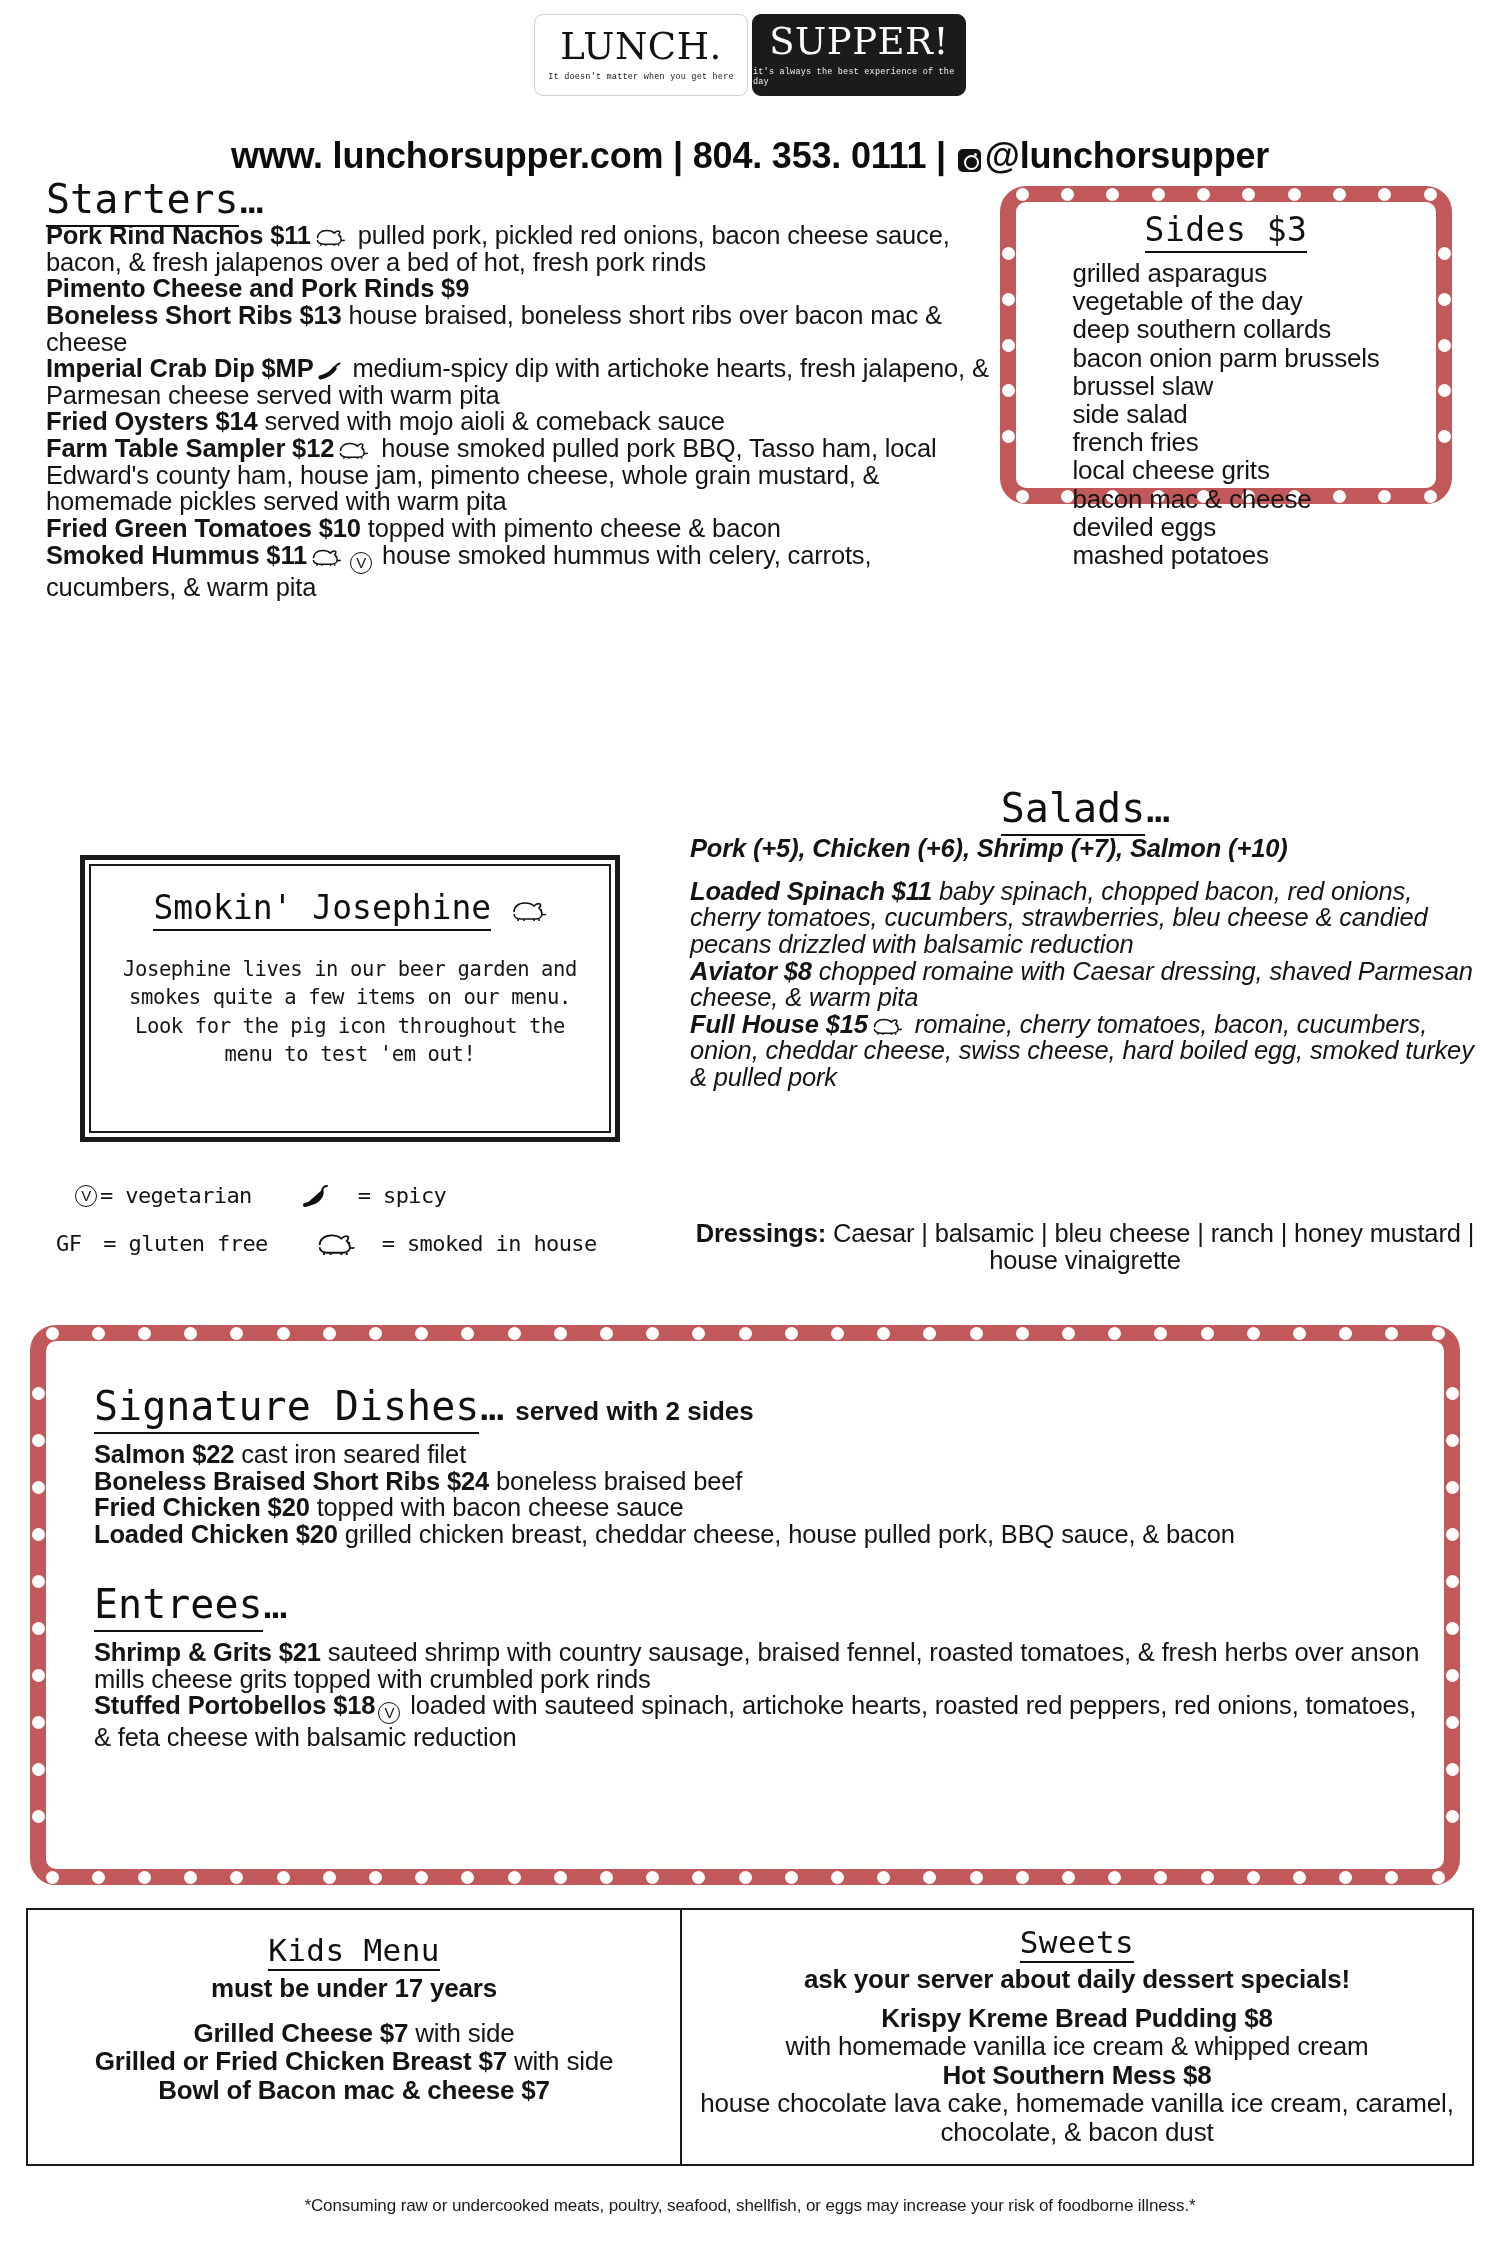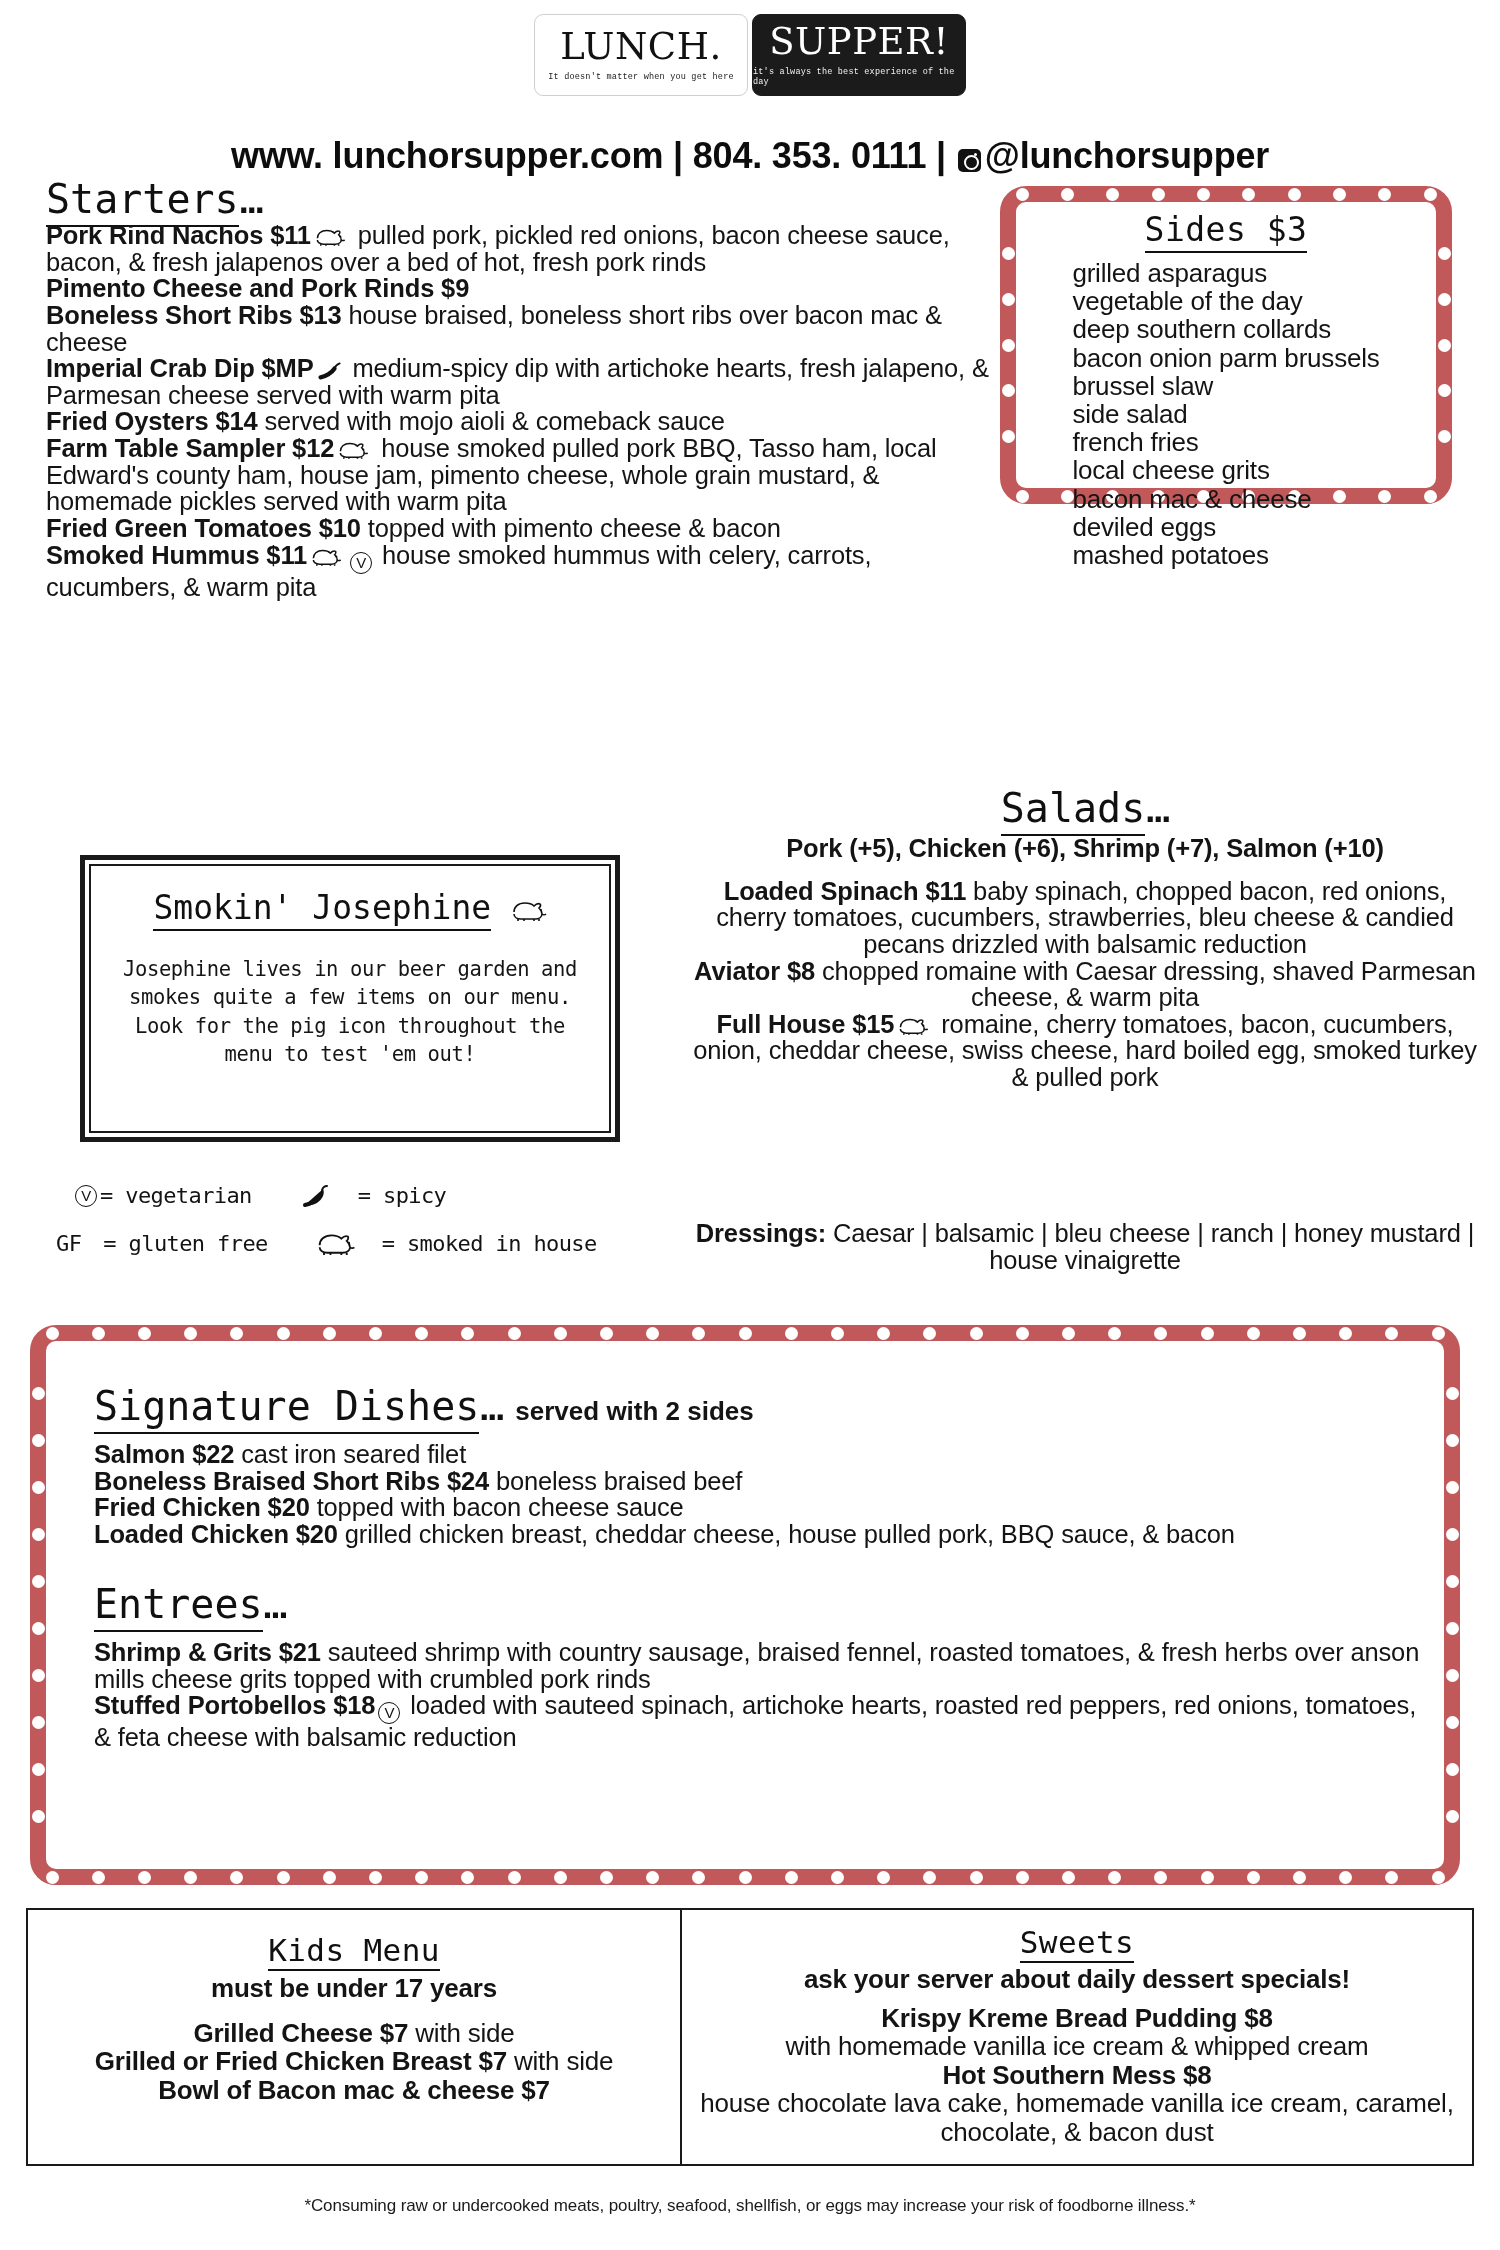--- a/index.html
+++ b/index.html
@@ -188,21 +188,21 @@
   #legend .row.r1 { margin-left: 16px; gap: 0; }
   #legend .row.r2 { margin-top: 22px; gap: 0; }
   #legend .gap { display: inline-block; width: 46px; }
   #legend .gap-s { display: inline-block; width: 22px; }
 
   
   #salads-head {
     position: absolute; left: 690px; top: 785px; width: 790px; text-align: center;
   }
   #salads-body {
-    position: absolute; left: 690px; top: 835px; width: 790px; text-align: center;
+    position: absolute; left: 690px; top: 835px; width: 790px; text-align: left; font-style: italic;
   }
   #dressings {
     position: absolute; left: 690px; top: 1220px; width: 790px; text-align: center;
   }
 
   
   #sig-box { left: 30px; top: 1325px; width: 1430px; height: 560px; }
   #sig-head { position: absolute; left: 48px; top: 42px; display: flex; align-items: baseline; white-space: nowrap; }
   #sig-sub {
     font-family: "Liberation Sans Narrow", "Liberation Sans", sans-serif;

